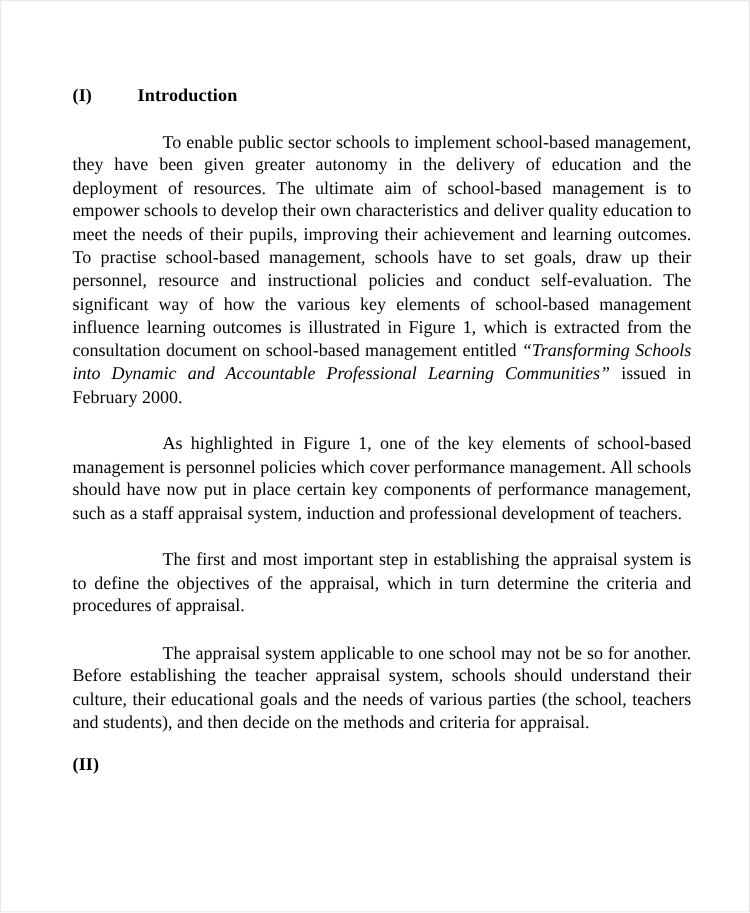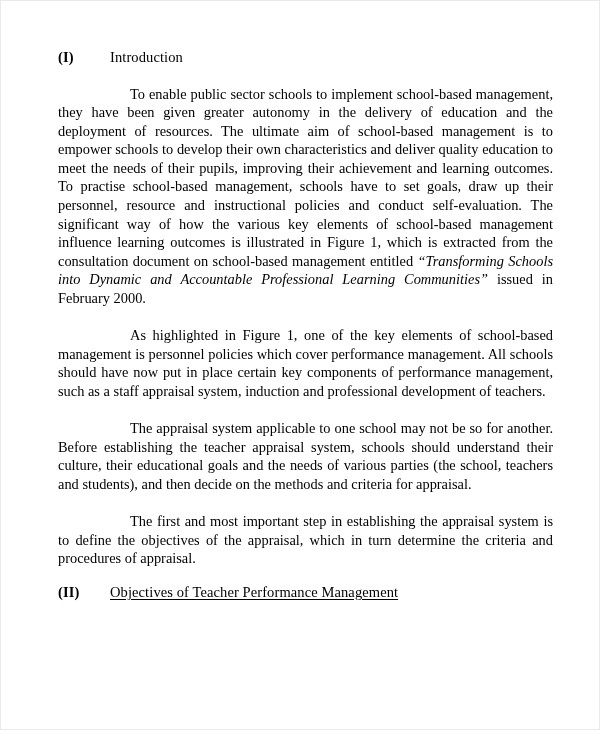--- a/index.html
+++ b/index.html
@@ -37,21 +37,22 @@
     font-size: 14.5px;
     line-height: 18.5px;
     letter-spacing: 0.1px;
   }
   .section-heading .numeral {
     width: 52px;
     flex: 0 0 52px;
     font-weight: bold;
   }
   .section-heading .title {
-    font-weight: normal;
+    font-weight: bold;
+    margin-top: 20px;
   }
   .section-heading .title.underlined {
     text-decoration: underline;
     text-underline-offset: 2px;
   }
 
   #heading-intro { margin-bottom: 18px; }
 
   
   .para {
@@ -76,25 +77,24 @@
 
     <div class="section-heading" id="heading-intro">
       <span class="numeral">(I)</span>
       <span class="title">Introduction</span>
     </div>
 
     <p class="para"><span>To enable public sector schools to implement school-based management, they have been given greater autonomy in the delivery of education and the deployment of resources.  The ultimate aim of school-based management is to empower schools to develop their own characteristics and deliver quality education to meet the needs of their pupils, improving their achievement and learning outcomes.  To practise school-based management, schools have to set goals, draw up their personnel, resource and instructional policies and conduct self-evaluation.  The significant way of how the various key elements of school-based management influence learning outcomes is illustrated in Figure 1, which is extracted from the consultation document on school-based management entitled </span><i>“Transforming Schools into Dynamic and Accountable Professional Learning Communities”</i><span> issued in February 2000.</span></p>
 
     <p class="para">As highlighted in Figure 1, one of the key elements of school-based management is personnel policies which cover performance management. All schools should have now put in place certain key components of performance management, such as a staff appraisal system, induction and professional development of teachers.</p>
 
+    <p class="para">The first and most important step in establishing the appraisal system is to define the objectives of the appraisal, which in turn determine the criteria and procedures of appraisal.</p>
+
     <p class="para">The appraisal system applicable to one school may not be so for another.  Before establishing the teacher appraisal system, schools should understand their culture, their educational goals and the needs of various parties (the school, teachers and students), and then decide on the methods and criteria for appraisal.</p>
-
-    <p class="para">The first and most important step in establishing the appraisal system is to define the objectives of the appraisal, which in turn determine the criteria and procedures of appraisal.</p>
 
     <div class="gap-before-heading"></div>
 
     <div class="section-heading" id="heading-objectives">
       <span class="numeral">(II)</span>
-      <span class="title underlined">Objectives of Teacher Performance Management</span>
     </div>
 
   </div>
 </div>
 
 </body></html>

